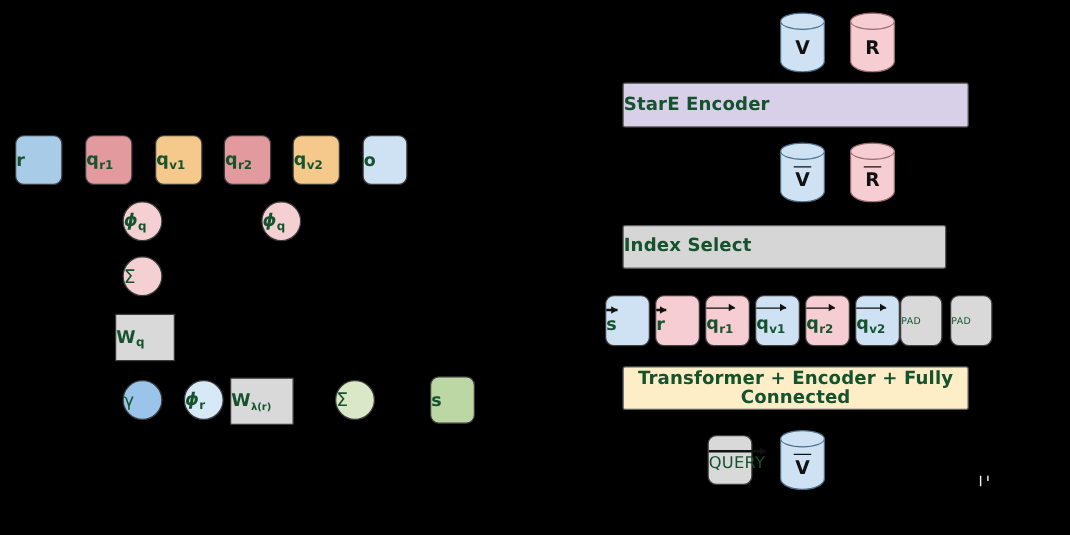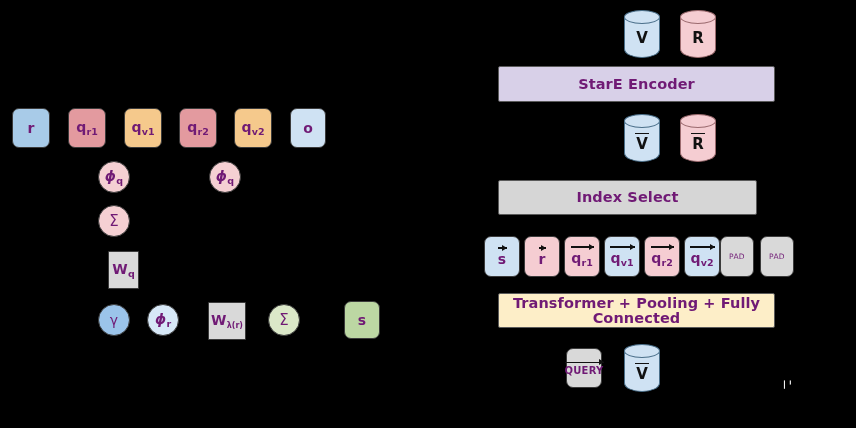--- a/index.html
+++ b/index.html
@@ -14,22 +14,21 @@
     position: relative;
     width: 856px; height: 428px;
     background: #000000;
   }
 
   
   .node {
     position: absolute;
     display: flex;
     align-items: center;
-    justify-content: center;
-    color: #701a75;
+    color: #14532d;
     font-family: "DejaVu Sans", sans-serif;
     line-height: 1;
     text-align: center;
     user-select: none;
   }
 
   .rbox {
     border: 1.4px solid #3b3b3b;
     border-radius: 7px;
   }
@@ -103,21 +102,21 @@
   }
   .cyl .lbl {
     position: absolute;
     left: 0; top: 13px;
     width: 36px; height: 30px;
     display: flex; align-items: center; justify-content: center;
     font-weight: bold; font-size: 15px; color: #111;
   }
   .cyl.red .body, .cyl.red .top { border-color: #9b6a6e; }
 
-  .tiny { font-size: 10px; font-weight: bold; letter-spacing: .2px; }
+  .tiny { font-size: 13px; font-weight: normal; letter-spacing: .2px; }
   .pad  { font-size: 7.5px; font-weight: normal; letter-spacing: .3px; }
 
   #artifact {
     position: absolute;
     color: #f2f2f2;
     font-size: 7px;
     font-family: "DejaVu Sans Mono", monospace;
   }
 </style>
 </head>
@@ -156,33 +155,33 @@
     </div>
 
     <div class="node circ" style="left:209px;top:161px;width:32px;height:32px;background:#f5d0d3;">
       <span class="sym"><span class="base ital">ϕ</span><span class="sub">q</span></span>
     </div>
 
     <div class="node circ" style="left:98px;top:205px;width:32px;height:32px;background:#f5d0d3;">
       <span class="sym"><span class="base" style="font-weight:normal;font-size:15px;">Σ</span></span>
     </div>
 
-    <div class="node sqbox" style="left:108px;top:251px;width:31px;height:38px;background:#d9d9d9;">
+    <div class="node sqbox" style="left:92px;top:251px;width:48px;height:38px;background:#d9d9d9;">
       <span class="sym"><span class="base">W</span><span class="sub">q</span></span>
     </div>
 
     <div class="node circ" style="left:98px;top:304px;width:32px;height:32px;background:#9bc4ea;">
       <span class="sym"><span class="base" style="font-weight:normal;font-size:14px;">γ</span></span>
     </div>
 
     <div class="node circ" style="left:147px;top:304px;width:32px;height:32px;background:#d7e8f7;">
       <span class="sym"><span class="base ital">ϕ</span><span class="sub">r</span></span>
     </div>
 
-    <div class="node sqbox" style="left:208px;top:302px;width:38px;height:38px;background:#d9d9d9;">
+    <div class="node sqbox" style="left:184px;top:302px;width:51px;height:38px;background:#d9d9d9;">
       <span class="sym"><span class="base">W</span><span class="sub" style="font-size:8px;">λ(r)</span></span>
     </div>
 
     <div class="node circ" style="left:268px;top:304px;width:32px;height:32px;background:#dbe8c8;">
       <span class="sym"><span class="base" style="font-weight:normal;font-size:15px;">Σ</span></span>
     </div>
 
     <div class="node rbox" style="left:344px;top:301px;width:36px;height:38px;background:#bcd7a3;">
       <span class="sym"><span class="base">s</span></span>
     </div>
@@ -252,21 +251,21 @@
 
     <div class="node rbox" style="left:720px;top:236px;width:34px;height:41px;background:#d9d9d9;">
       <span class="pad">PAD</span>
     </div>
 
     <div class="node rbox" style="left:760px;top:236px;width:34px;height:41px;background:#d9d9d9;">
       <span class="pad">PAD</span>
     </div>
 
     <div class="node bar" style="left:498px;top:293px;width:277px;height:35px;background:#fdeec8;">
-      <span>Transformer + Pooling + Fully Connected</span>
+      <span>Transformer + Encoder + Fully Connected</span>
     </div>
 
     <div class="node rbox" style="left:566px;top:348px;width:36px;height:40px;background:#d9d9d9;">
       <span class="tiny"><span class="vec"><span>QUERY</span></span></span>
     </div>
 
     <div class="cyl" style="left:624px;top:344px;">
       <div class="body" style="background:#cfe2f3;"></div>
       <div class="top" style="background:#cfe2f3;"></div>
       <div class="lbl">

